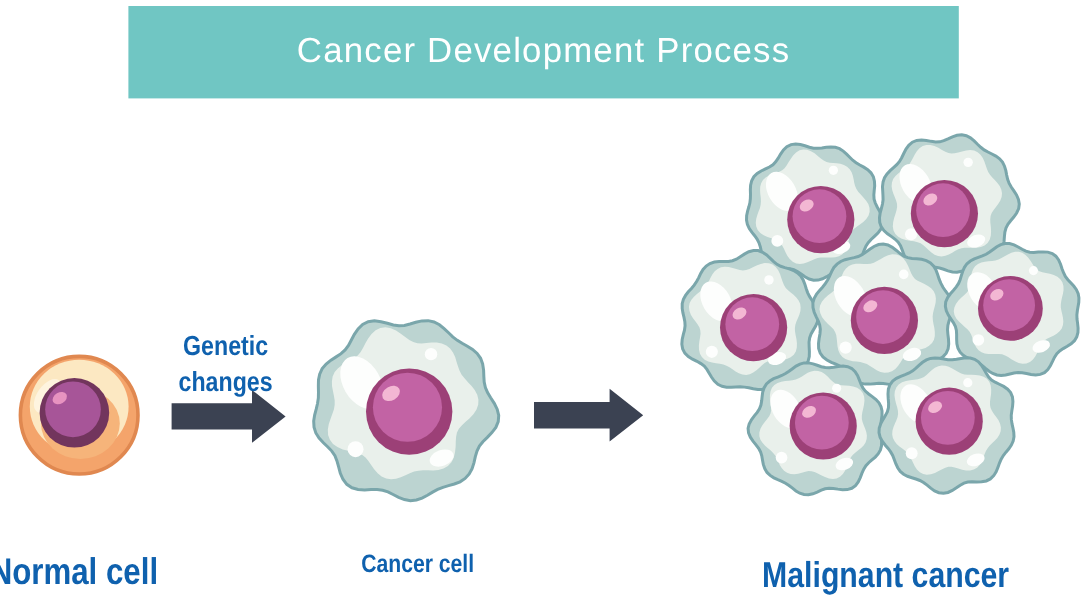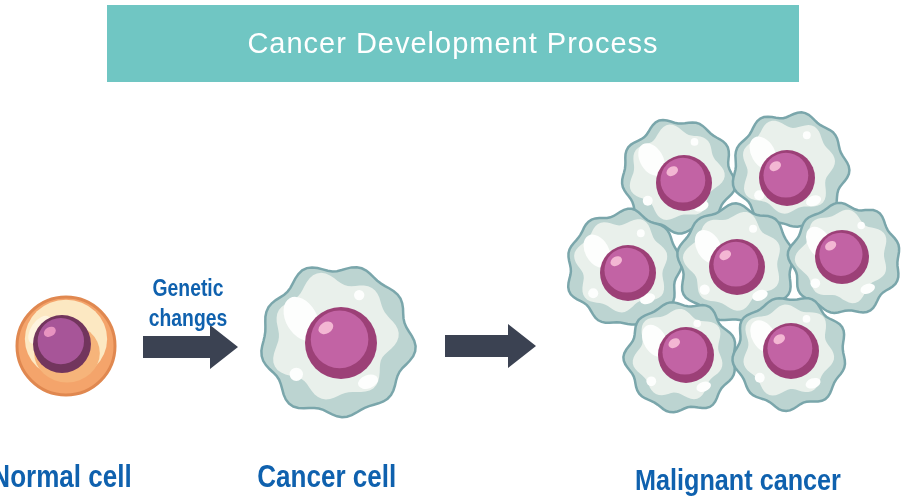--- a/index.html
+++ b/index.html
@@ -19,21 +19,21 @@
   #diagram-svg{position:absolute;left:0;top:0;}
   .arrow-shape{fill:var(--arrow,#3B4252);}
   .blue-label{
     position:absolute;color:var(--label-blue,#0F61AE);font-weight:700;
     text-align:center;line-height:1.3;
   }
   .blue-label .squeeze{display:inline-block;transform:scaleX(0.84);transform-origin:center;white-space:pre-line;}
   #label-genetic{left:128px;top:252px;width:120px;font-size:23px;margin-top:22px;}
   #label-division{left:412px;top:275px;width:160px;font-size:23px;white-space:nowrap;}
   #label-normal{left:-38px;top:457px;width:200px;font-size:31px;}
-  #label-cancer{left:227px;top:457px;width:200px;font-size:31px;}
+  #label-cancer{left:248px;top:457px;width:200px;font-size:21px;}
   #label-malignant{left:578px;top:460px;width:320px;font-size:30px;white-space:nowrap;}
 </style>
 </head>
 <body>
 
 <div id="stage" style="--banner: #70C6C3; --title-color: #FFFFFF; --label-blue: #0F61AE; --arrow: #3B4252;">
 
   <div id="banner">
     <div class="title">Cancer Development Process</div>
   </div>

